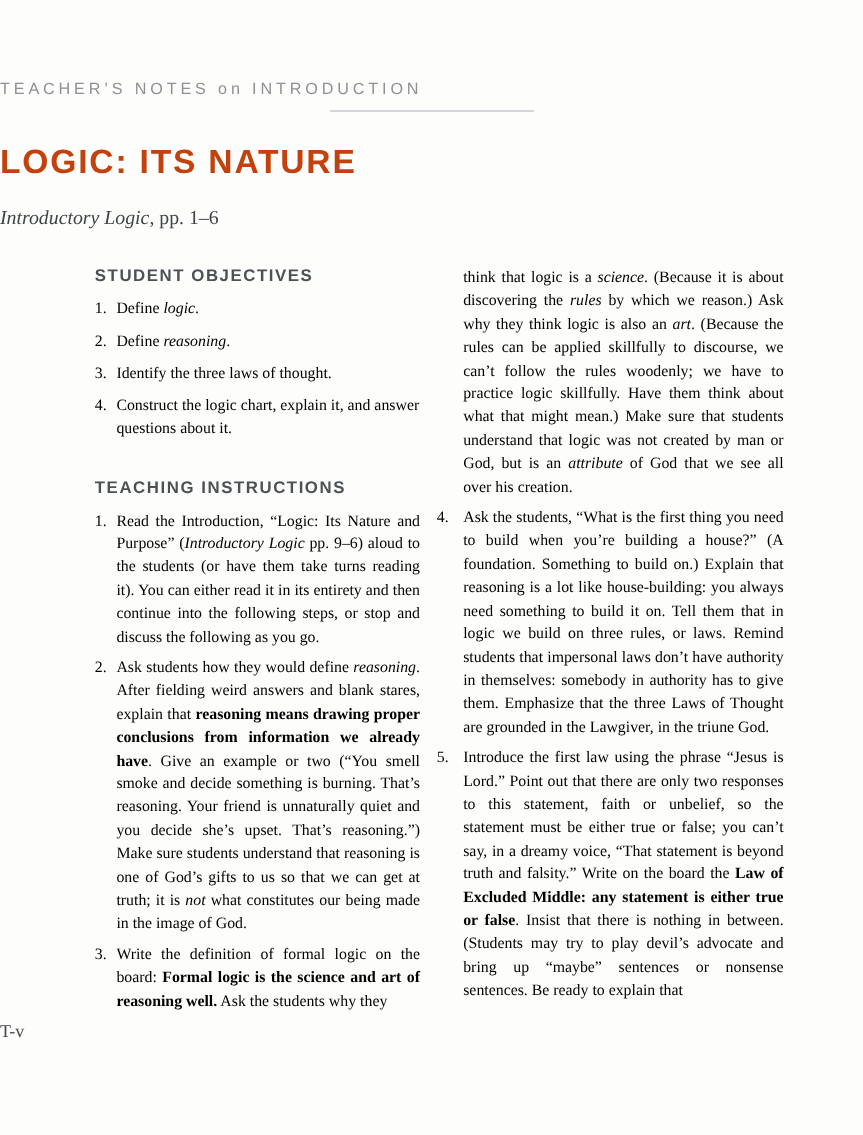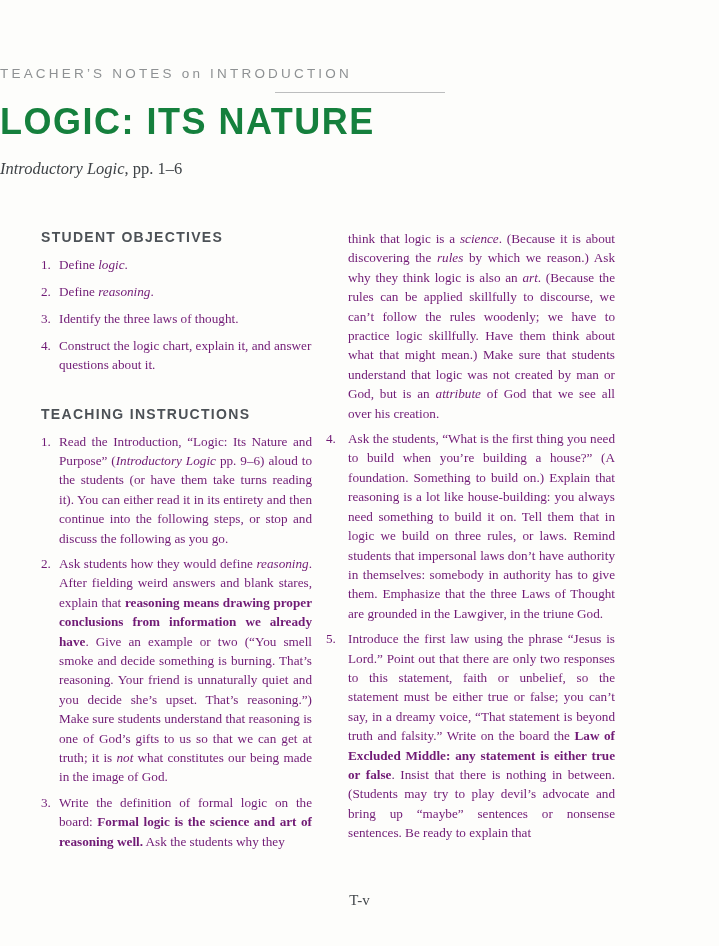--- a/index.html
+++ b/index.html
@@ -21,72 +21,72 @@
     letter-spacing: 3.2px;
     color: #8e9193;
     font-weight: 400;
   }
   .rule {
     width: 170px; height: 1px;
     background: #bcbdbe;
     margin: 11px auto 0;
   }
   .title {
-    margin-top: 13px;
+    margin-top: 26px;
     font-family: "Liberation Sans", sans-serif;
     font-weight: bold;
-    font-size: 36px;
+    font-size: 28px;
     letter-spacing: 1.5px;
-    color: #15803d;
+    color: #c2410c;
     line-height: 31px;
   }
   .tline { display: block; }
   .subtitle { margin-top: 22px; font-size: 16.5px; color: #3f4347; }
 
   
   .columns {
     display: flex;
-    padding-left: 41px;
+    padding-left: 79px;
     gap: 14px;
-    margin-top: 50px;
+    margin-top: 29px;
   }
   .col-left { width: 271px; }
   .col-right { width: 289px; }
 
   .sec {
     font-family: "Liberation Sans", sans-serif;
     font-size: 14px;
     letter-spacing: 1.3px;
     color: #4c5156;
     font-weight: bold;
     margin-bottom: 10px;
   }
   .sec2 { margin-top: 31px; }
 
   .item {
     position: relative;
     padding-left: 18px;
     font-size: 13.2px;
     line-height: 19.4px;
     margin-bottom: 6px;
-    color: #701a75;
+    color: #000000;
   }
   .objectives .item { margin-bottom: 7.5px; }
   .instructions .item { text-align: justify; }
   .col-right .item { padding-left: 22px; }
   .item .num { position: absolute; left: 0; }
   .item b { font-weight: bold; }
   .item i { font-style: italic; text-align: center; }
 
   
   footer {
     position: absolute;
     left: 0; right: 0;
-    top: 892px;
-    text-align: center;
+    top: 852px;
+    text-align: left;
     font-size: 15px;
     color: #45494d;
   }
 </style>
 </head>
 <body>
 
 <div class="page">
 
   <header>

